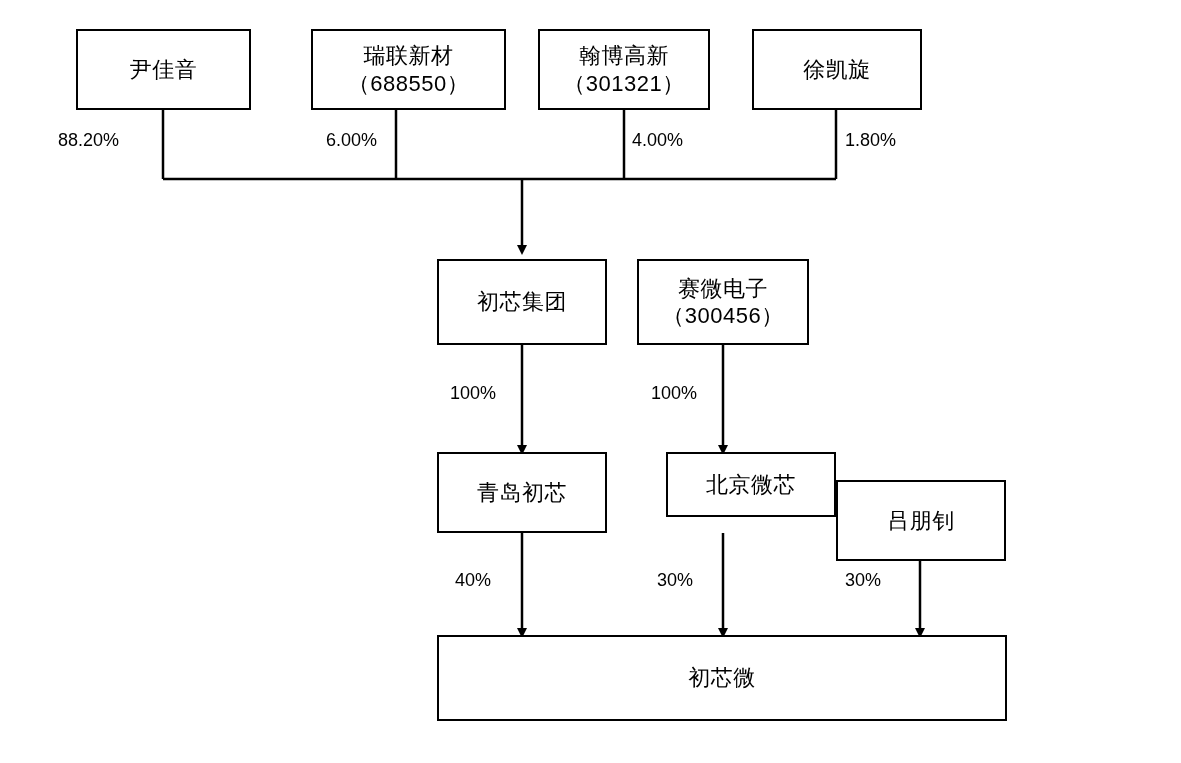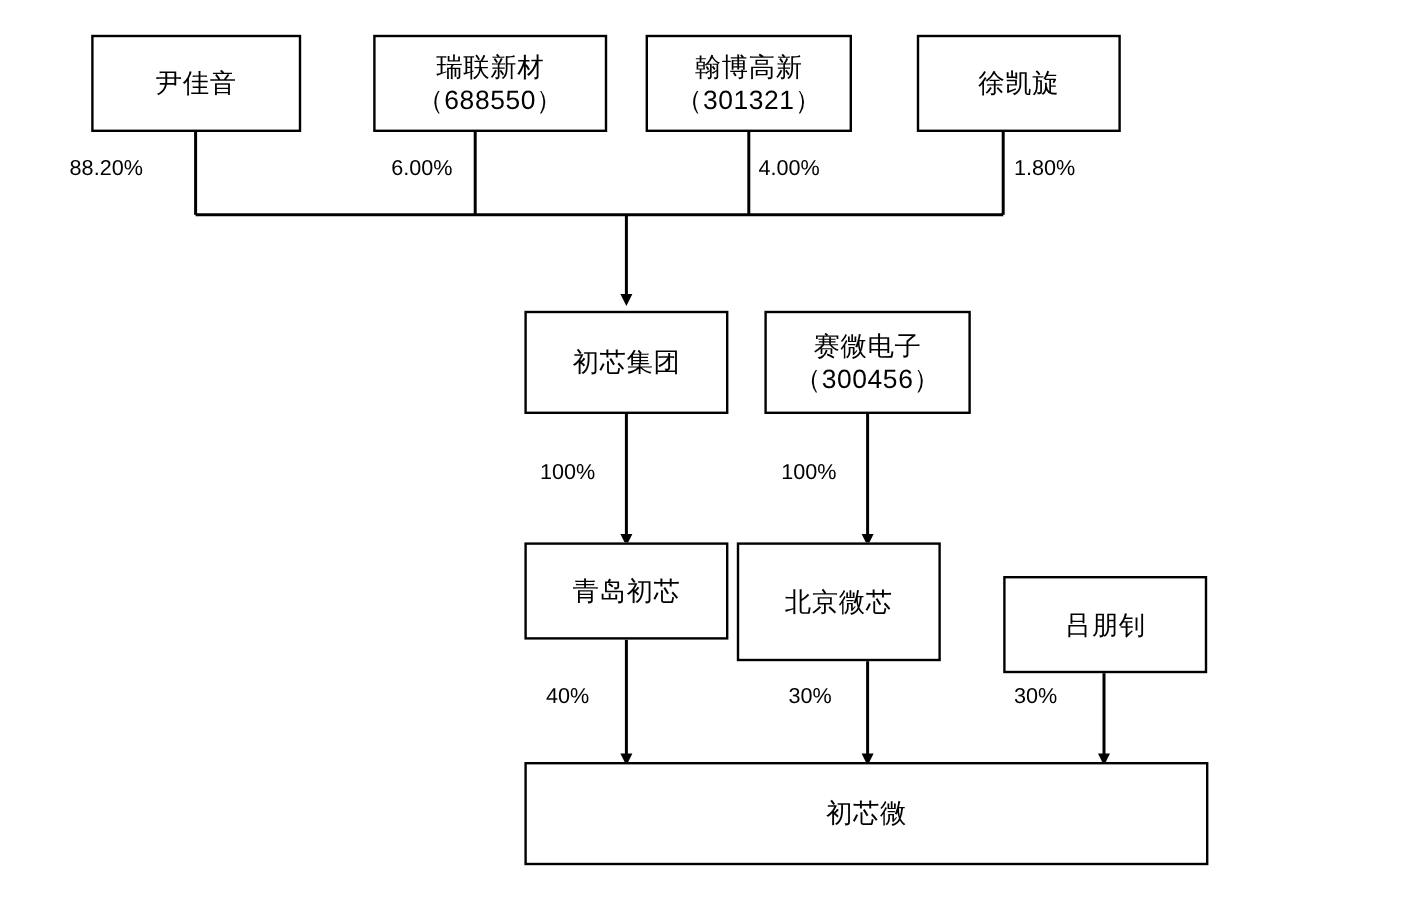--- a/index.html
+++ b/index.html
@@ -91,21 +91,21 @@
   <div class="node" style="left:311px; top:29px; width:195px; height:81px;">
     <span>瑞联新材</span>
     <span class="line2">（688550）</span>
   </div>
 
   <div class="node" style="left:538px; top:29px; width:172px; height:81px;">
     <span>翰博高新</span>
     <span class="line2">（301321）</span>
   </div>
 
-  <div class="node" style="left:752px; top:29px; width:170px; height:81px;margin-left:12px;">
+  <div class="node" style="left:752px; top:29px; width:170px; height:81px;">
     <span>徐凯旋</span>
   </div>
 
   <div class="label" style="left:58px; top:130px;">88.20%</div>
   <div class="label" style="left:295px; top:130px;margin-left:31px;">6.00%</div>
   <div class="label" style="left:632px; top:130px;">4.00%</div>
   <div class="label" style="left:845px; top:130px;">1.80%</div>
 
   <div class="node" style="left:437px; top:259px; width:170px; height:86px;">
     <span>初芯集团</span>
@@ -116,21 +116,21 @@
     <span class="line2">（300456）</span>
   </div>
 
   <div class="label" style="left:450px; top:383px;">100%</div>
   <div class="label" style="left:651px; top:383px;">100%</div>
 
   <div class="node" style="left:437px; top:452px; width:170px; height:81px;">
     <span>青岛初芯</span>
   </div>
 
-  <div class="node" style="left:614px; top:452px; width:170px; height:99px;text-align:right;">
+  <div class="node" style="left:666px; top:452px; width:170px; height:65px;text-align:right;">
     <span>北京微芯</span>
   </div>
 
   <div class="node" style="left:836px; top:452px; width:170px; height:81px;margin-top:28px;">
     <span>吕朋钊</span>
   </div>
 
   <div class="label" style="left:455px; top:570px;">40%</div>
   <div class="label" style="left:657px; top:570px;">30%</div>
   <div class="label" style="left:845px; top:570px;">30%</div>

